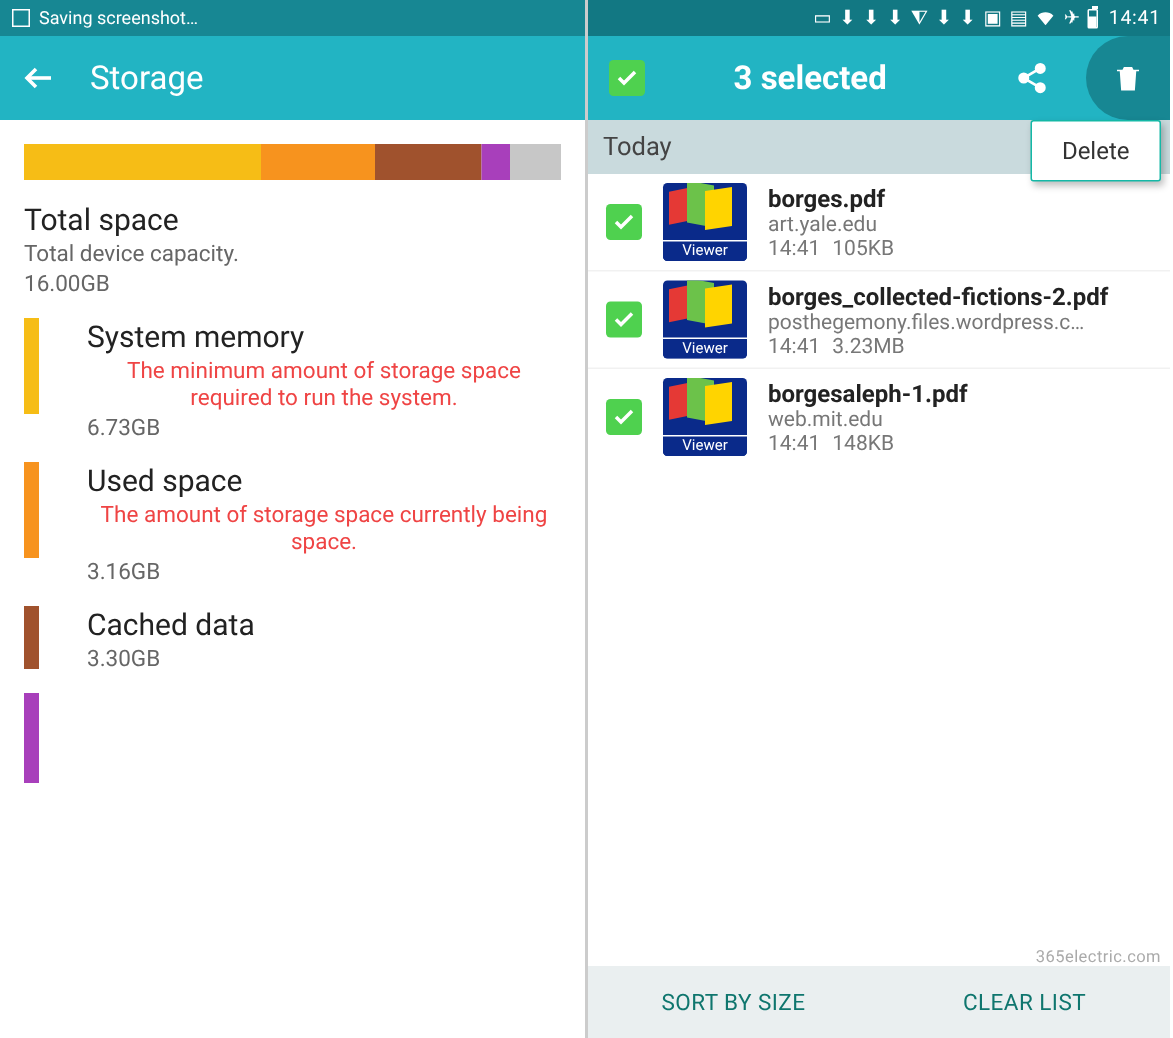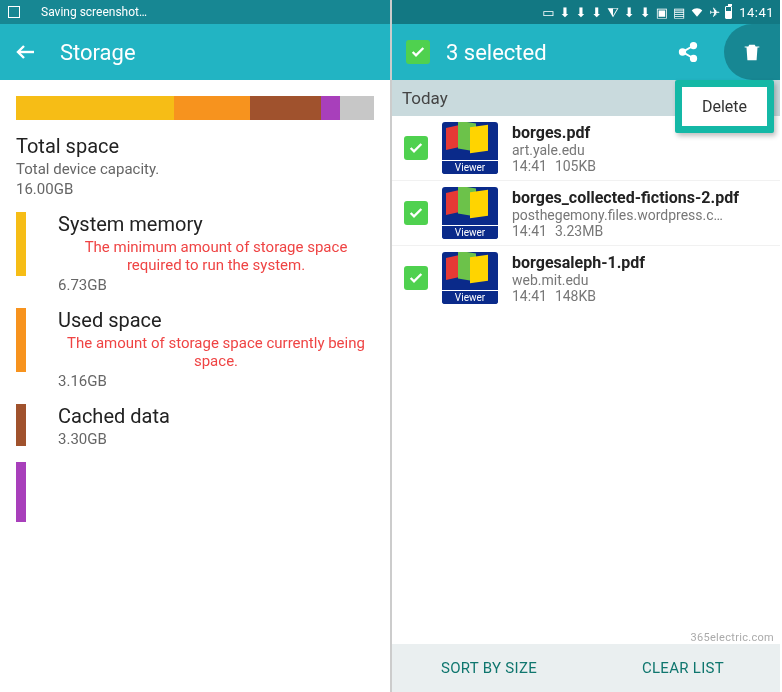--- a/index.html
+++ b/index.html
@@ -2,21 +2,21 @@
 <html><head>
 <meta charset="utf-8">
 <style>
   * { box-sizing: border-box; }
   html, body { margin: 0; padding: 0; font-family: Roboto, Arial, sans-serif; }
   body { width: 782px; height: 692px; background: #fff; position: relative; }
   .phone { width: 390px; height: 692px; float: left; background: #fff; overflow: hidden; position: relative; }
   .phone.right { width: 390px; border-left: 2px solid #ccc; }
 
   
-  .sbar-l { height: 24px; background: #178793; color: #fff; display: flex; align-items: center; padding: 0 8px; font-size: 12px; gap: 21px; }
+  .sbar-l { height: 24px; background: #178793; color: #fff; display: flex; align-items: center; padding: 0 8px; font-size: 12px; gap: 6px; }
   .sbar-l .spacer { flex: 1; }
   .sbar-l .sq { width: 12px; height: 12px; border: 1.5px solid #fff; display: inline-block; }
   .appbar-l { height: 56px; background: #22b4c3; color: #fff; display: flex; align-items: center; padding: 0 14px; gap: 22px; font-size: 22px; }
   .appbar-l .title { font-weight: 400; }
   .arrow svg { display: block; }
 
   .bars { display: flex; padding: 16px 16px 6px 16px; }
   .bars div { height: 24px; }
   .b-yel { background: #f6bd16; }
   .b-org { background: #f7931e; }
@@ -46,30 +46,30 @@
 
   
   .sbar-r { height: 24px; background: #127883; color: #fff; display: flex; align-items: center; justify-content: flex-end; padding: 0 6px; gap: 5px; font-size: 12px; }
   .sbar-r .glyph { font-size: 13px; line-height: 1; }
   .sbar-r .time { font-size: 13px; letter-spacing: 0.5px; margin-left: 2px; }
   .sbar-r .batt { width: 7px; height: 13px; border: 1px solid #fff; border-radius: 1px; position: relative; }
   .sbar-r .batt::before { content: ""; position: absolute; top: -3px; left: 1.5px; width: 4px; height: 2px; background: #fff; }
   .sbar-r .batt::after { content: ""; position: absolute; left: 0; bottom: 0; width: 100%; height: 55%; background: #fff; }
 
   .appbar-r { height: 56px; background: #22b4c3; color: #fff; display: flex; align-items: center; padding: 0 0 0 14px; gap: 16px; font-size: 22px; }
-  .appbar-r .title { flex: 1; font-weight: 400; }
+  .appbar-r .title { flex: 1; font-weight: 700; margin-left: 43px; }
   .chk-h { width: 24px; height: 24px; background: #4fd14f; border-radius: 3px; display: flex; align-items: center; justify-content: center; }
   .chk-h svg { display: block; }
   .shareic, .trashwrap { display: flex; align-items: center; justify-content: center; }
   .shareic { width: 40px; height: 56px; }
   .trashwrap { width: 56px; height: 56px; background: #178793; border-top-left-radius: 28px; border-bottom-left-radius: 28px; }
 
   .section { height: 36px; background: #c9dadd; display: flex; align-items: center; padding: 0 10px; font-size: 17px; color: #444; position: relative; }
   .section .chev { color: #22b4c3; font-size: 14px; position: absolute; right: 10px; }
-  .popup { position: absolute; right: 6px; top: 0; background: #fff; border: 7px solid #14b8a6; border-radius: 2px; box-shadow: 2px 3px 5px rgba(0,0,0,0.25); padding: 10px 20px; font-size: 16px; color: #333; }
+  .popup { position: absolute; right: 6px; top: 0; background: #fff; border: 1px solid #14b8a6; border-radius: 2px; box-shadow: 2px 3px 5px rgba(0,0,0,0.25); padding: 10px 20px; font-size: 16px; color: #333; }
 
   .file { display: flex; align-items: center; padding: 6px 10px 6px 12px; gap: 14px; }
   .file + .file { border-top: 1px solid #f1f1f1; }
   .chk { width: 24px; height: 24px; background: #4fd14f; border-radius: 3px; display: flex; align-items: center; justify-content: center; flex-shrink: 0; }
   .thumb { width: 56px; height: 52px; flex-shrink: 0; }
   .thumb .bg { width: 100%; height: 100%; background: #0a2a8a; border-radius: 3px; position: relative; overflow: hidden; }
   .thumb .bg .c1 { position: absolute; left: 4px; top: 4px; width: 18px; height: 22px; background: #e53935; transform: skewY(-12deg); }
   .thumb .bg .c2 { position: absolute; left: 16px; top: 0px; width: 18px; height: 28px; background: #6cc24a; transform: skewY(10deg); }
   .thumb .bg .c3 { position: absolute; left: 28px; top: 4px; width: 18px; height: 26px; background: #ffd400; transform: skewY(-8deg); }
   .thumb .bg .tag { position: absolute; left: 0; right: 0; bottom: 0; height: 14px; background: #0a2a8a; color: #fff; font-size: 10px; text-align: center; line-height: 14px; border-top: 1px solid #fff; }

